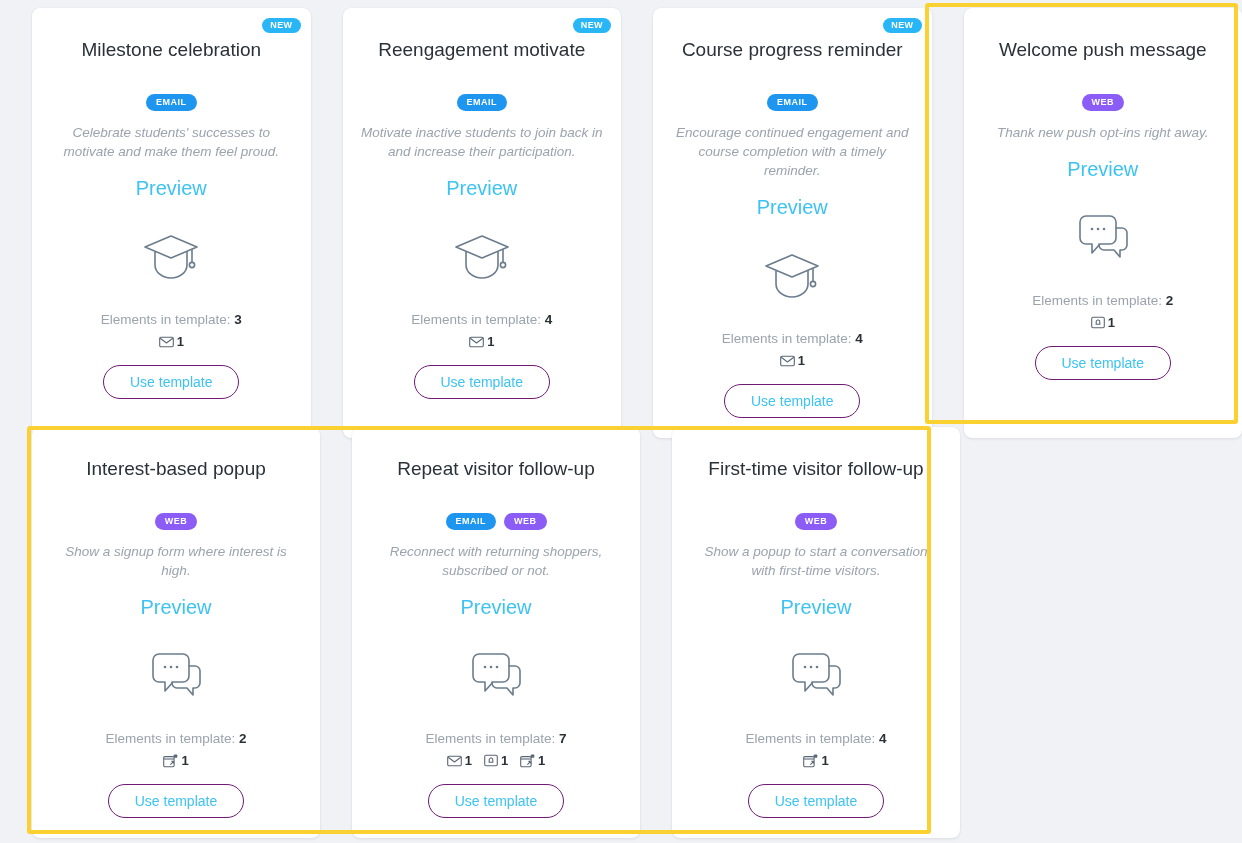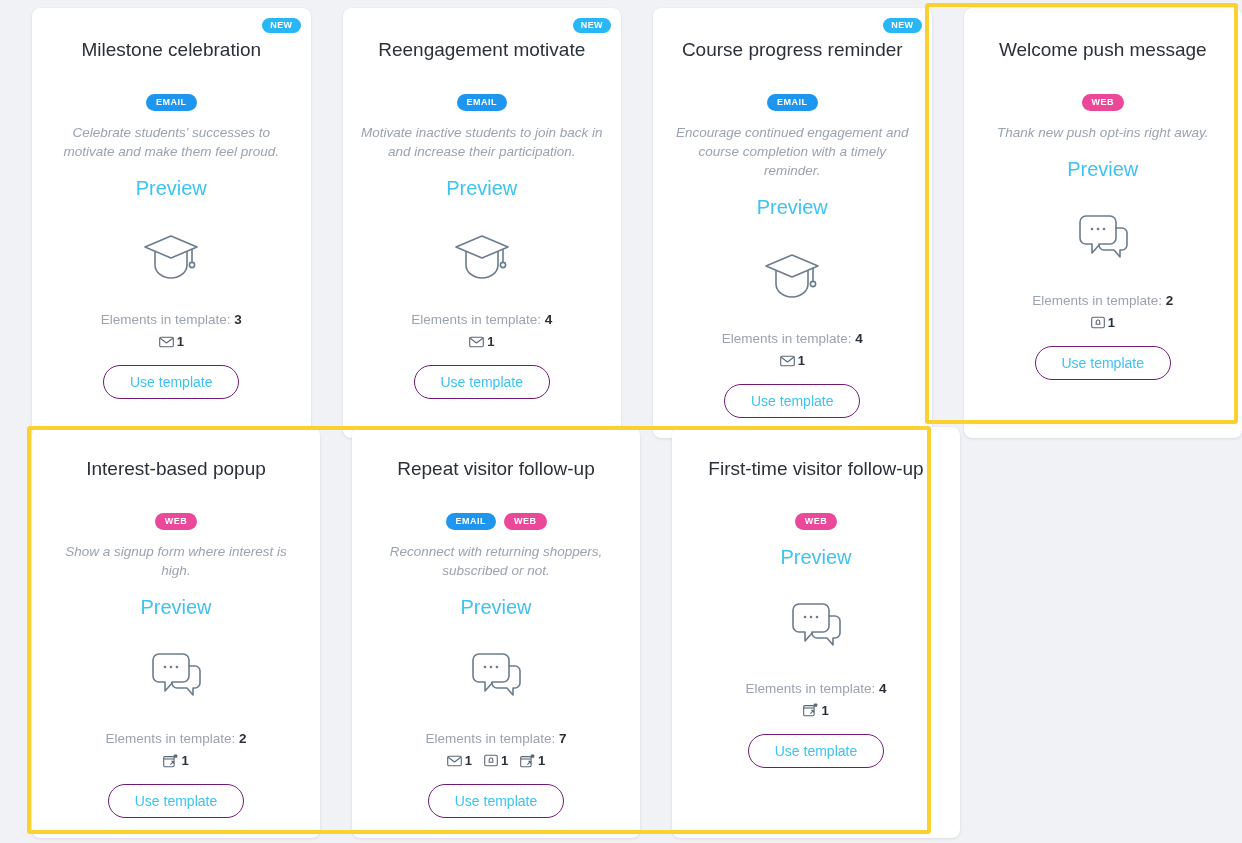--- a/index.html
+++ b/index.html
@@ -78,21 +78,21 @@
   .chan-badge {
     font-size: 9px;
     font-weight: bold;
     letter-spacing: 0.5px;
     color: #ffffff;
     padding: 4px 10px;
     border-radius: 10px;
     line-height: 1;
   }
   .chan-email { background: #1e96f0; }
-  .chan-web   { background: #ec4899; }
+  .chan-web   { background: #8b5cf6; }
 
   .card-desc {
     margin-top: 12px;
     font-size: 13.5px;
     line-height: 1.42;
     color: #9aa3ae;
     text-align: center;
     max-width: 250px;
     font-style: italic;
   }
@@ -372,20 +372,21 @@
             <span>1</span>
           </span>
         </div>
         <button class="use-btn">Use template</button>
       </div>
       <div class="card">
         <div class="card-title">First-time visitor follow-up</div>
         <div class="badges">
           <span class="chan-badge chan-web">WEB</span>
         </div>
+        <div class="card-desc">Show a popup to start a conversation with first-time visitors.</div>
         <a class="preview-link">Preview</a>
         <div class="icon-wrap">
           <svg width="58" height="52" viewBox="0 0 58 52" fill="none" stroke="#6b7c8d" stroke-width="1.6" stroke-linecap="round" stroke-linejoin="round">
       <path d="M12 4 h24 a6 6 0 0 1 6 6 v16 a6 6 0 0 1 -6 6 h-10 l-8 9 v-9 h-6 a6 6 0 0 1 -6 -6 v-16 a6 6 0 0 1 6 -6 Z"></path>
       <path d="M42 16 h6 a5 5 0 0 1 5 5 v12 a5 5 0 0 1 -5 5 h-2 v7 l-6 -7 h-10 a5 5 0 0 1 -5 -5 v-1"></path>
       <circle cx="18" cy="17" r="1.3" fill="#6b7c8d" stroke="none"></circle>
       <circle cx="24" cy="17" r="1.3" fill="#6b7c8d" stroke="none"></circle>
       <circle cx="30" cy="17" r="1.3" fill="#6b7c8d" stroke="none"></circle>
     </svg>
         </div>

